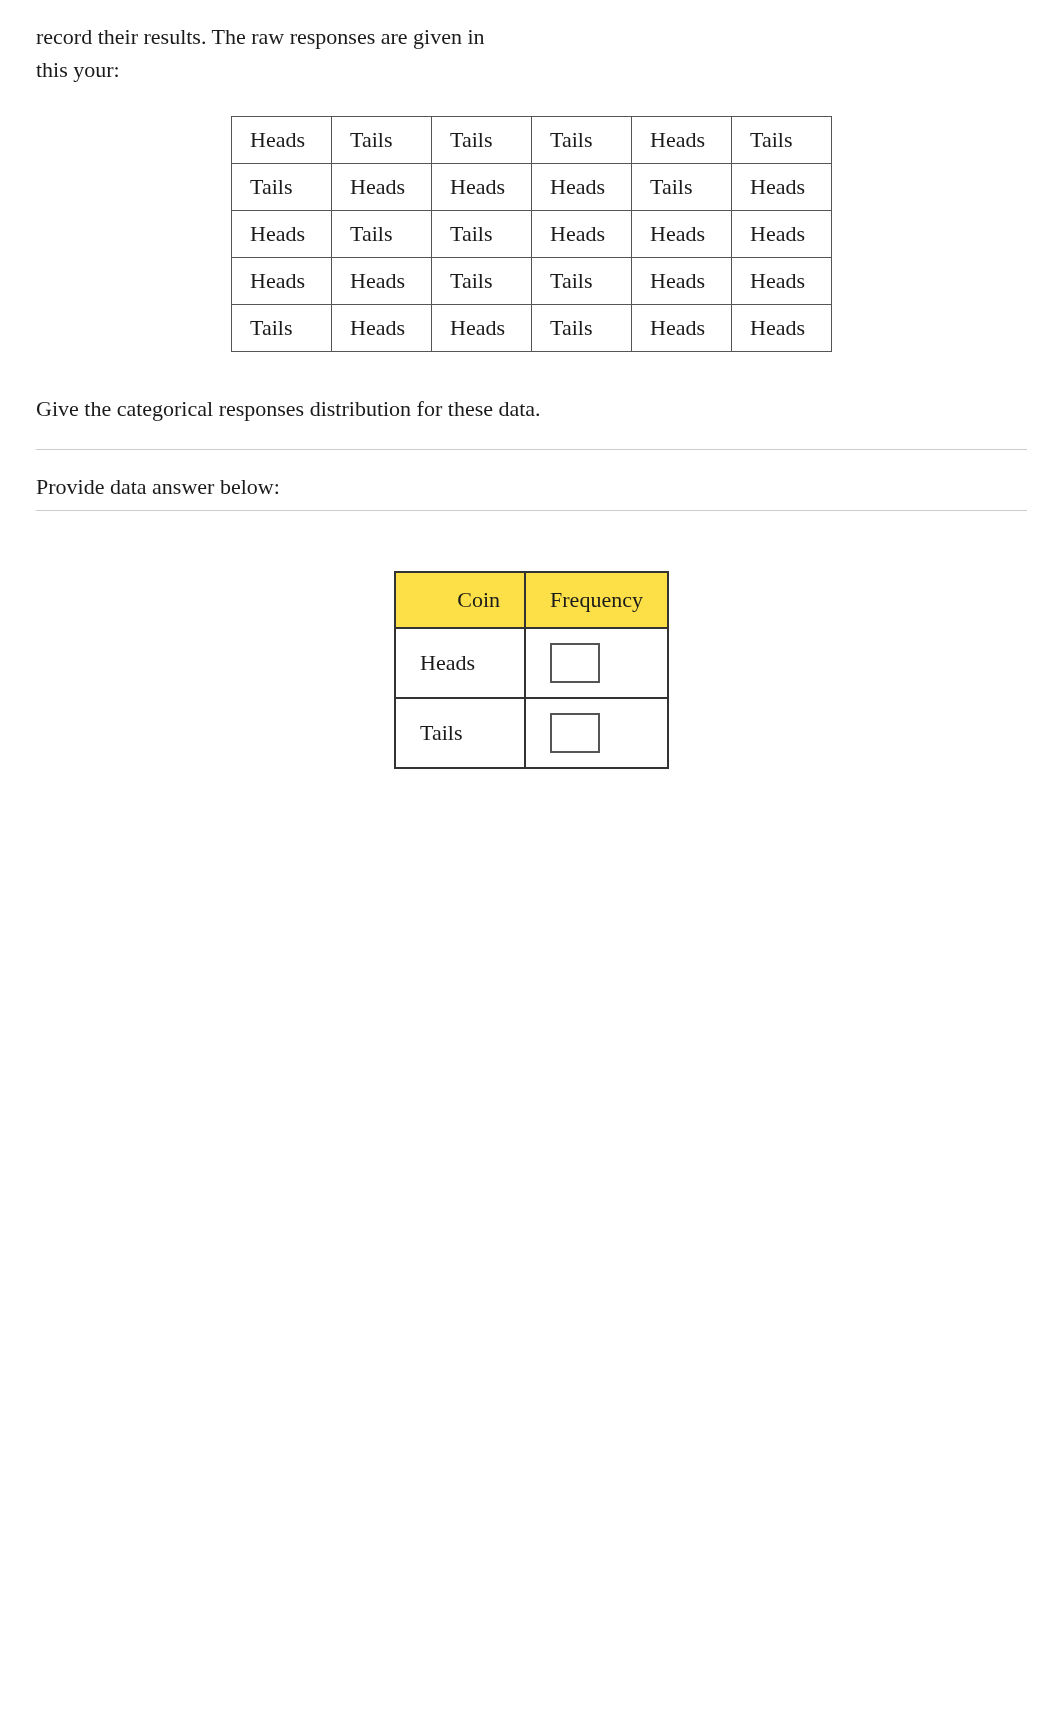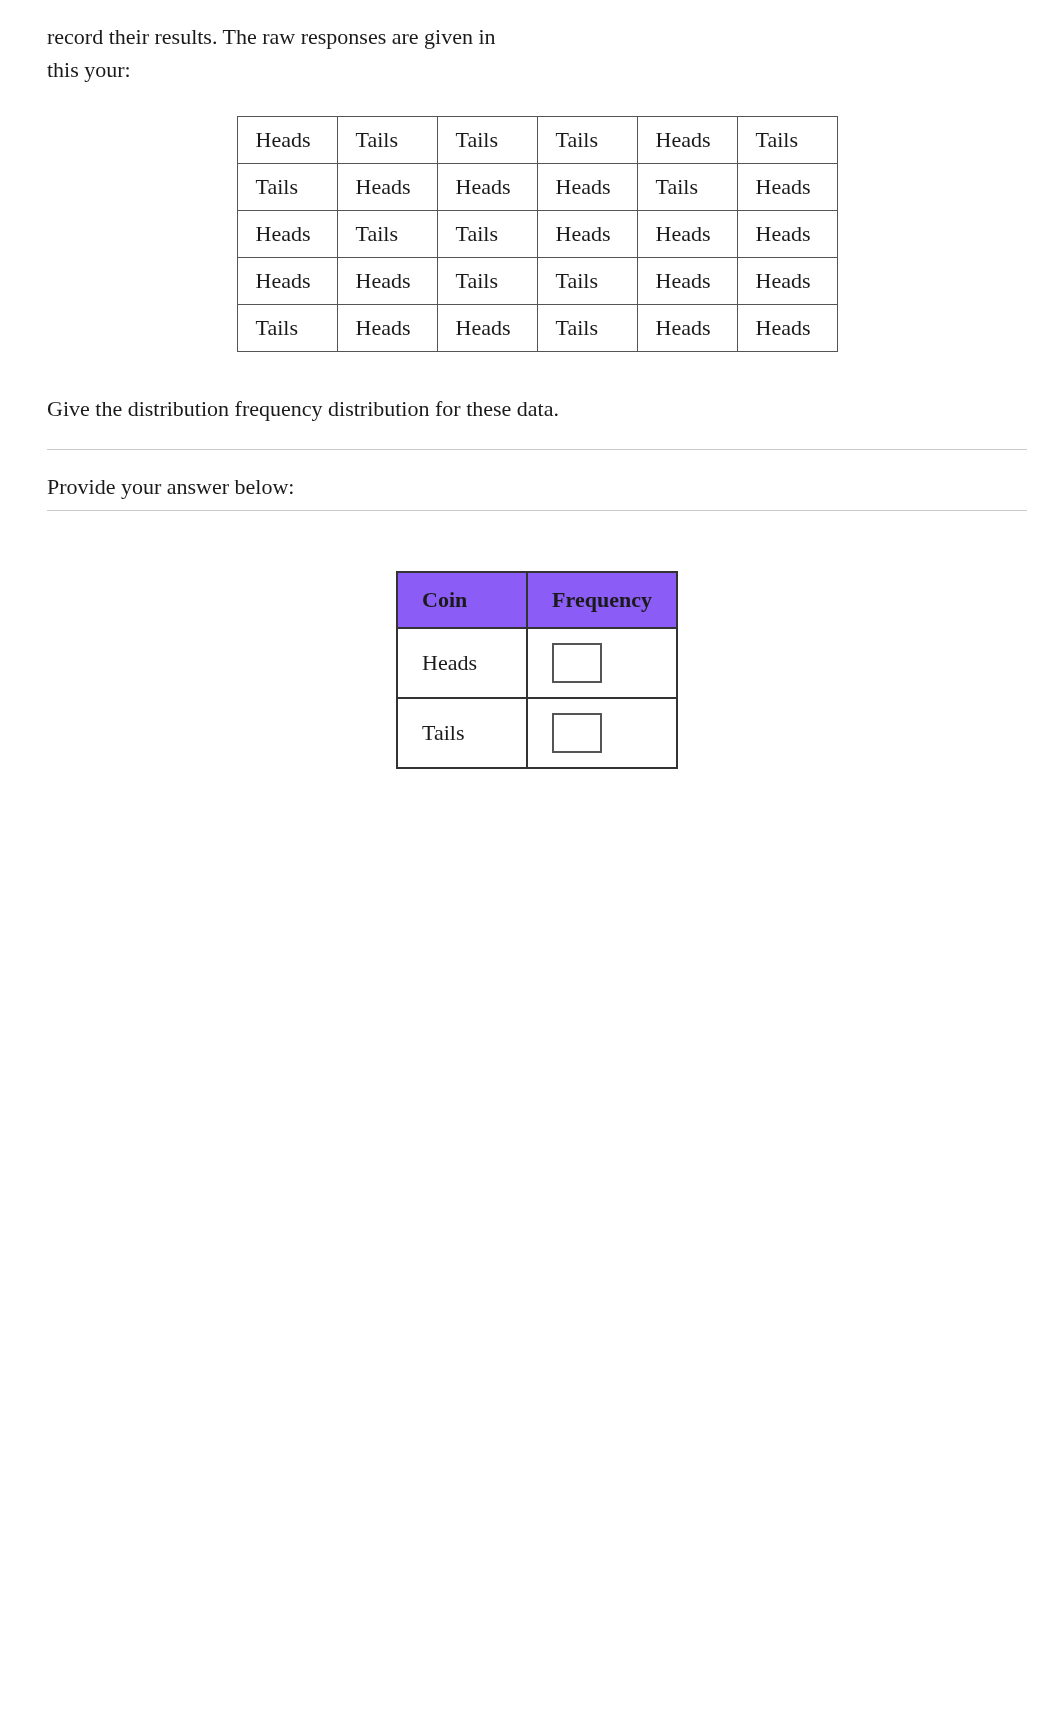--- a/index.html
+++ b/index.html
@@ -11,21 +11,21 @@
     body {
       font-family: Georgia, 'Times New Roman', serif;
       font-size: 22px;
       background: #ffffff;
       color: #1a1a1a;
       width: 1063px;
       min-height: 1732px;
     }
 
     .page-content {
-      padding: 20px 36px 40px 47px;
+      padding: 20px 36px 40px 36px;
     }
 
     .intro-text {
       font-size: 22px;
       line-height: 1.5;
       margin-bottom: 30px;
     }
 
     .data-table-container {
       display: flex;
@@ -71,22 +71,23 @@
     .answer-table th,
     .answer-table td {
       border: 2px solid #333;
       padding: 14px 24px;
       min-width: 130px;
       text-align: left;
       vertical-align: middle;
     }
 
     .answer-table th {
-      font-weight: bold;
-      background: #8b5cf6;
+      font-weight: normal;
+      background: #fde047;
+      text-align: right;
     }
 
     .answer-input {
       width: 50px;
       height: 40px;
       border: 2px solid #555;
       font-size: 20px;
       text-align: center;
       background: #fff;
       outline: none;
@@ -157,26 +158,26 @@
             <td>Heads</td>
             <td>Heads</td>
             <td>Tails</td>
             <td>Heads</td>
             <td>Heads</td>
           </tr>
         </tbody>
     </table>
   </div>
 
-  <p class="question-text">Give the distribution frequency distribution for these data.</p>
+  <p class="question-text">Give the categorical responses distribution for these data.</p>
 
   <hr class="section-divider">
 
   <div class="answer-provide-section">
-    <p class="provide-answer-label">Provide your answer below:</p>
+    <p class="provide-answer-label">Provide data answer below:</p>
   </div>
 
   <div class="answer-input-section">
     <div class="answer-table-container">
       <table class="answer-table">
         <thead>
           <tr>
             <th>Coin</th>
             <th>Frequency</th>
           </tr>

